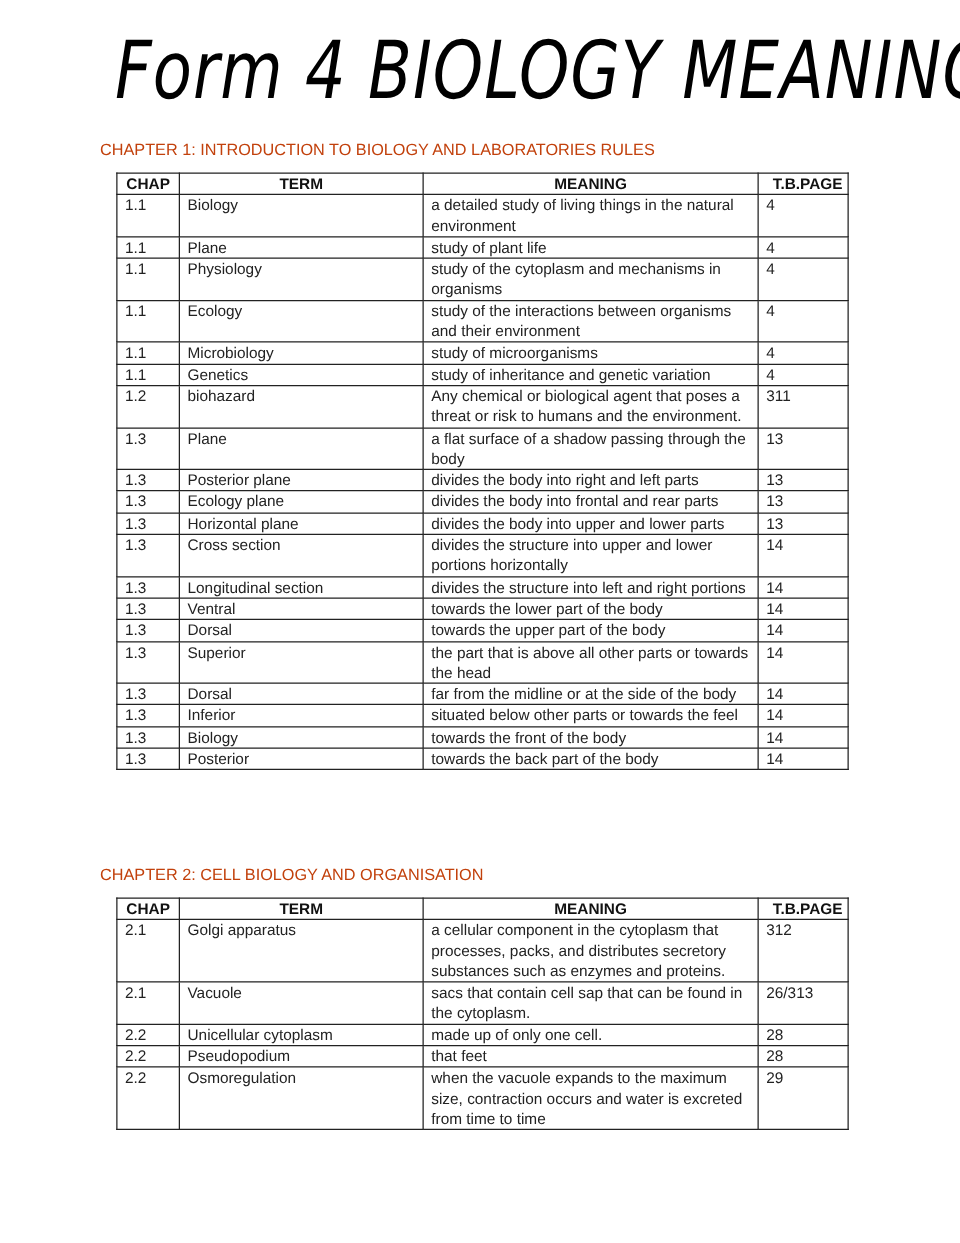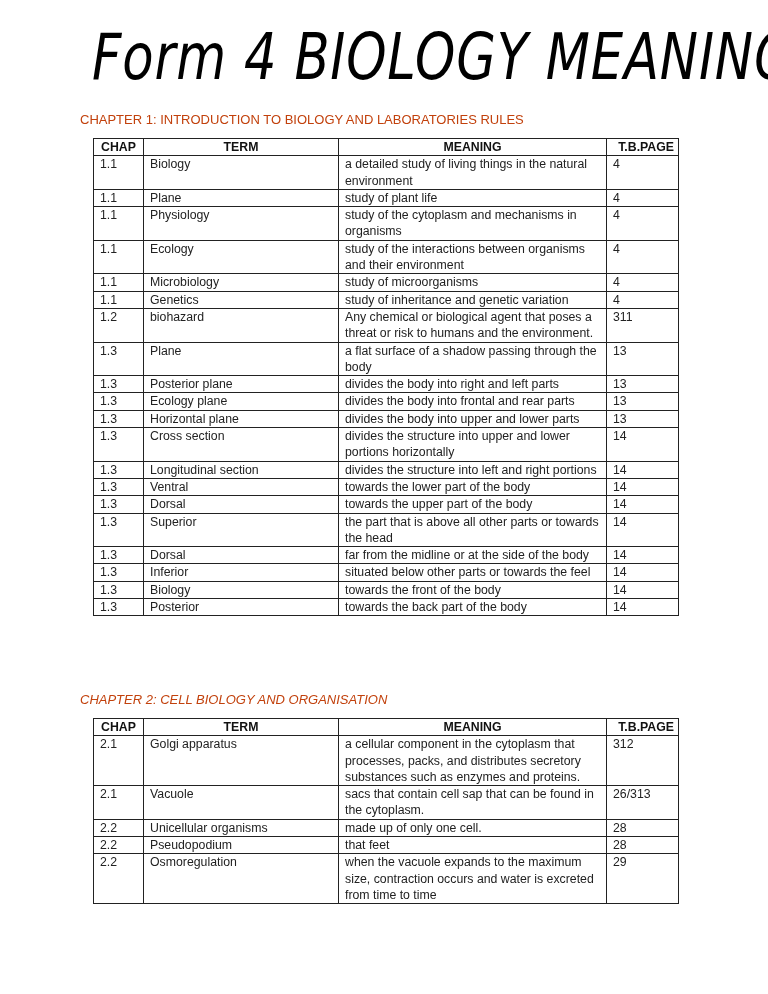--- a/index.html
+++ b/index.html
@@ -169,21 +169,21 @@
       </tr>
       <tr>
         <td>1.3</td>
         <td>Posterior</td>
         <td>towards the back part of the body</td>
         <td>14</td>
       </tr>
     </tbody>
 </table>
 
-<div class="chapter-heading" style="top:692px;font-style:italic;">CHAPTER 2: CELL BIOLOGY AND ORGANISATION</div>
+<div class="chapter-heading" style="top:692px;">CHAPTER 2: CELL BIOLOGY AND ORGANISATION</div>
 
 <table class="meanings" style="top:718px;">
   <colgroup>
       <col class="col-chap">
       <col class="col-term">
       <col class="col-meaning">
       <col class="col-page">
     </colgroup>
   <thead>
     <tr>
@@ -201,21 +201,21 @@
         <td>312</td>
       </tr>
       <tr>
         <td>2.1</td>
         <td>Vacuole</td>
         <td>sacs that contain cell sap that can be found in the cytoplasm.</td>
         <td>26/313</td>
       </tr>
       <tr>
         <td>2.2</td>
-        <td>Unicellular organisms</td>
+        <td>Unicellular cytoplasm</td>
         <td>made up of only one cell.</td>
         <td>28</td>
       </tr>
       <tr>
         <td>2.2</td>
         <td>Pseudopodium</td>
         <td>that feet</td>
         <td>28</td>
       </tr>
       <tr>

